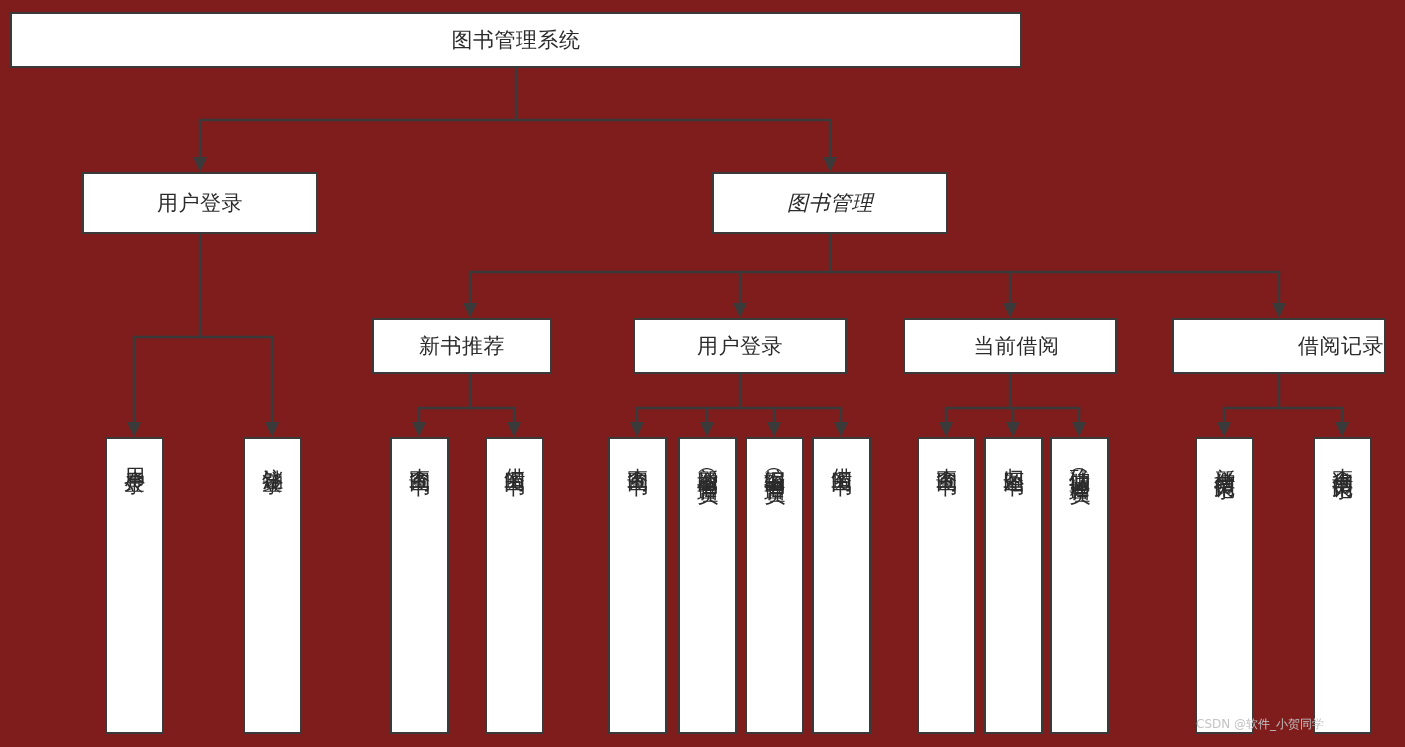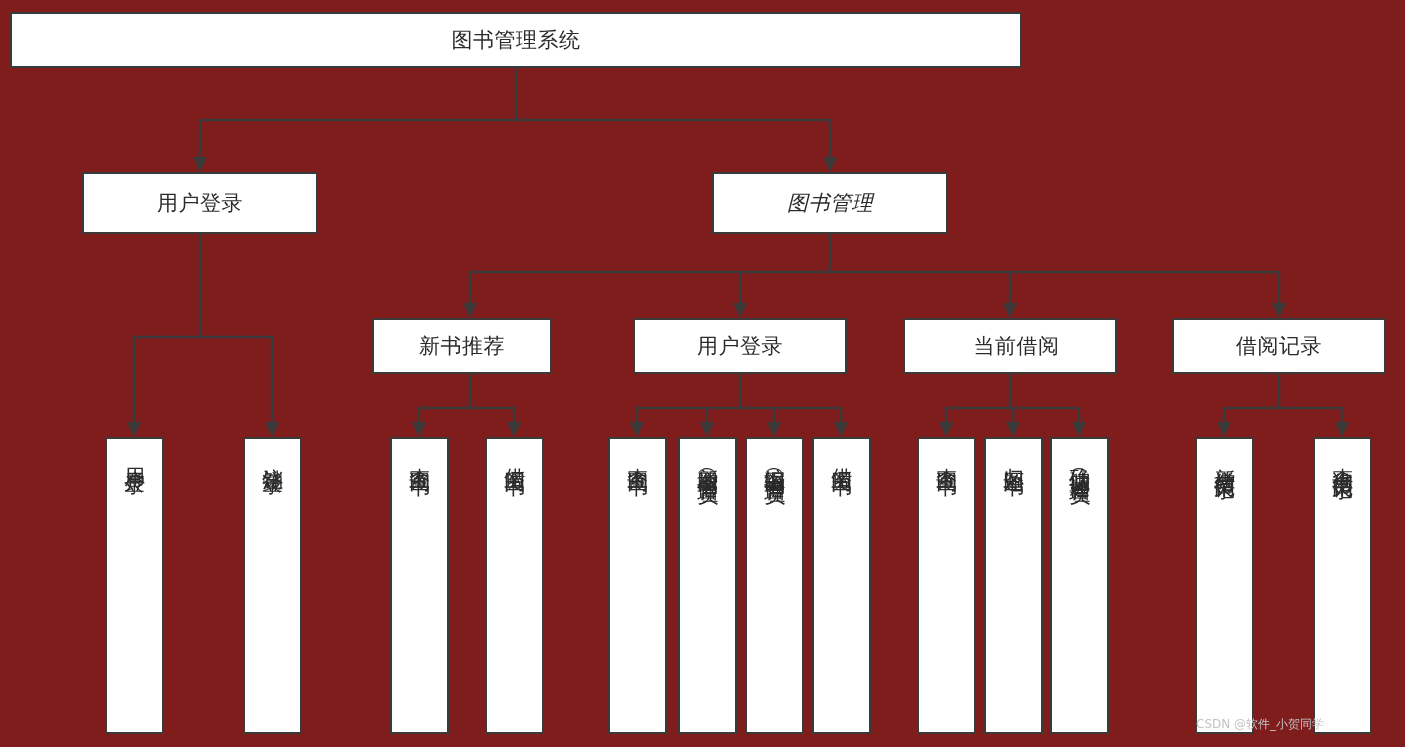--- a/index.html
+++ b/index.html
@@ -142,21 +142,21 @@
       </div>
       <div class="node horiz" style="left: 372px; top: 318px; width: 180px; height: 56px;">
         <span class="node-label">新书推荐</span>
       </div>
       <div class="node horiz" style="left: 633px; top: 318px; width: 214px; height: 56px;">
         <span class="node-label">用户登录</span>
       </div>
       <div class="node horiz" style="left: 903px; top: 318px; width: 214px; height: 56px; padding-left: 13px;">
         <span class="node-label">当前借阅</span>
       </div>
-      <div class="node horiz" style="left: 1172px; top: 318px; width: 214px; height: 56px;">
+      <div class="node horiz" style="left: 1172px; top: 318px; width: 214px; height: 56px; justify-content: flex-end;">
         <span class="node-label">借阅记录</span>
       </div>
       <div class="node vert" style="left: 105px; top: 437px; width: 59px; height: 297px;">
         <span class="node-label">用户登录</span>
       </div>
       <div class="node vert" style="left: 243px; top: 437px; width: 59px; height: 297px;">
         <span class="node-label">注销登录</span>
       </div>
       <div class="node vert" style="left: 390px; top: 437px; width: 59px; height: 297px;">
         <span class="node-label">查询图书</span>

